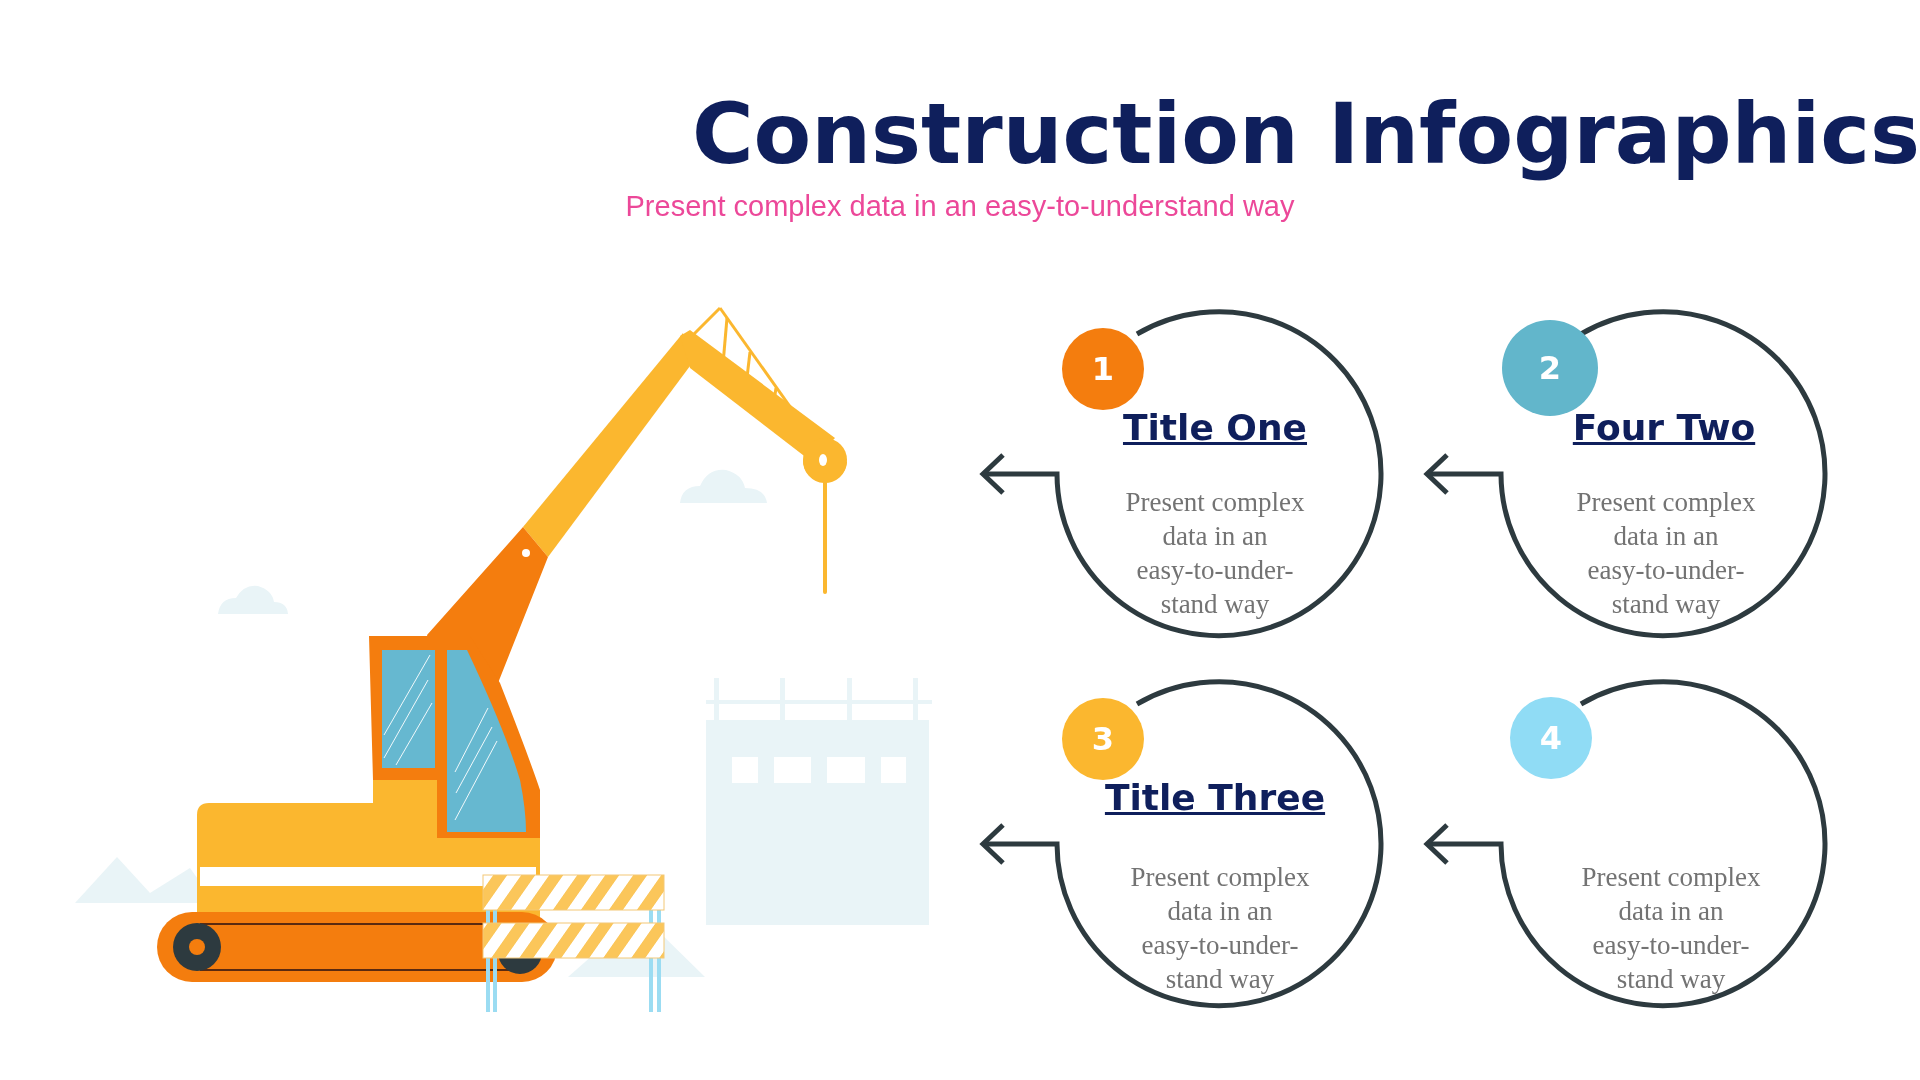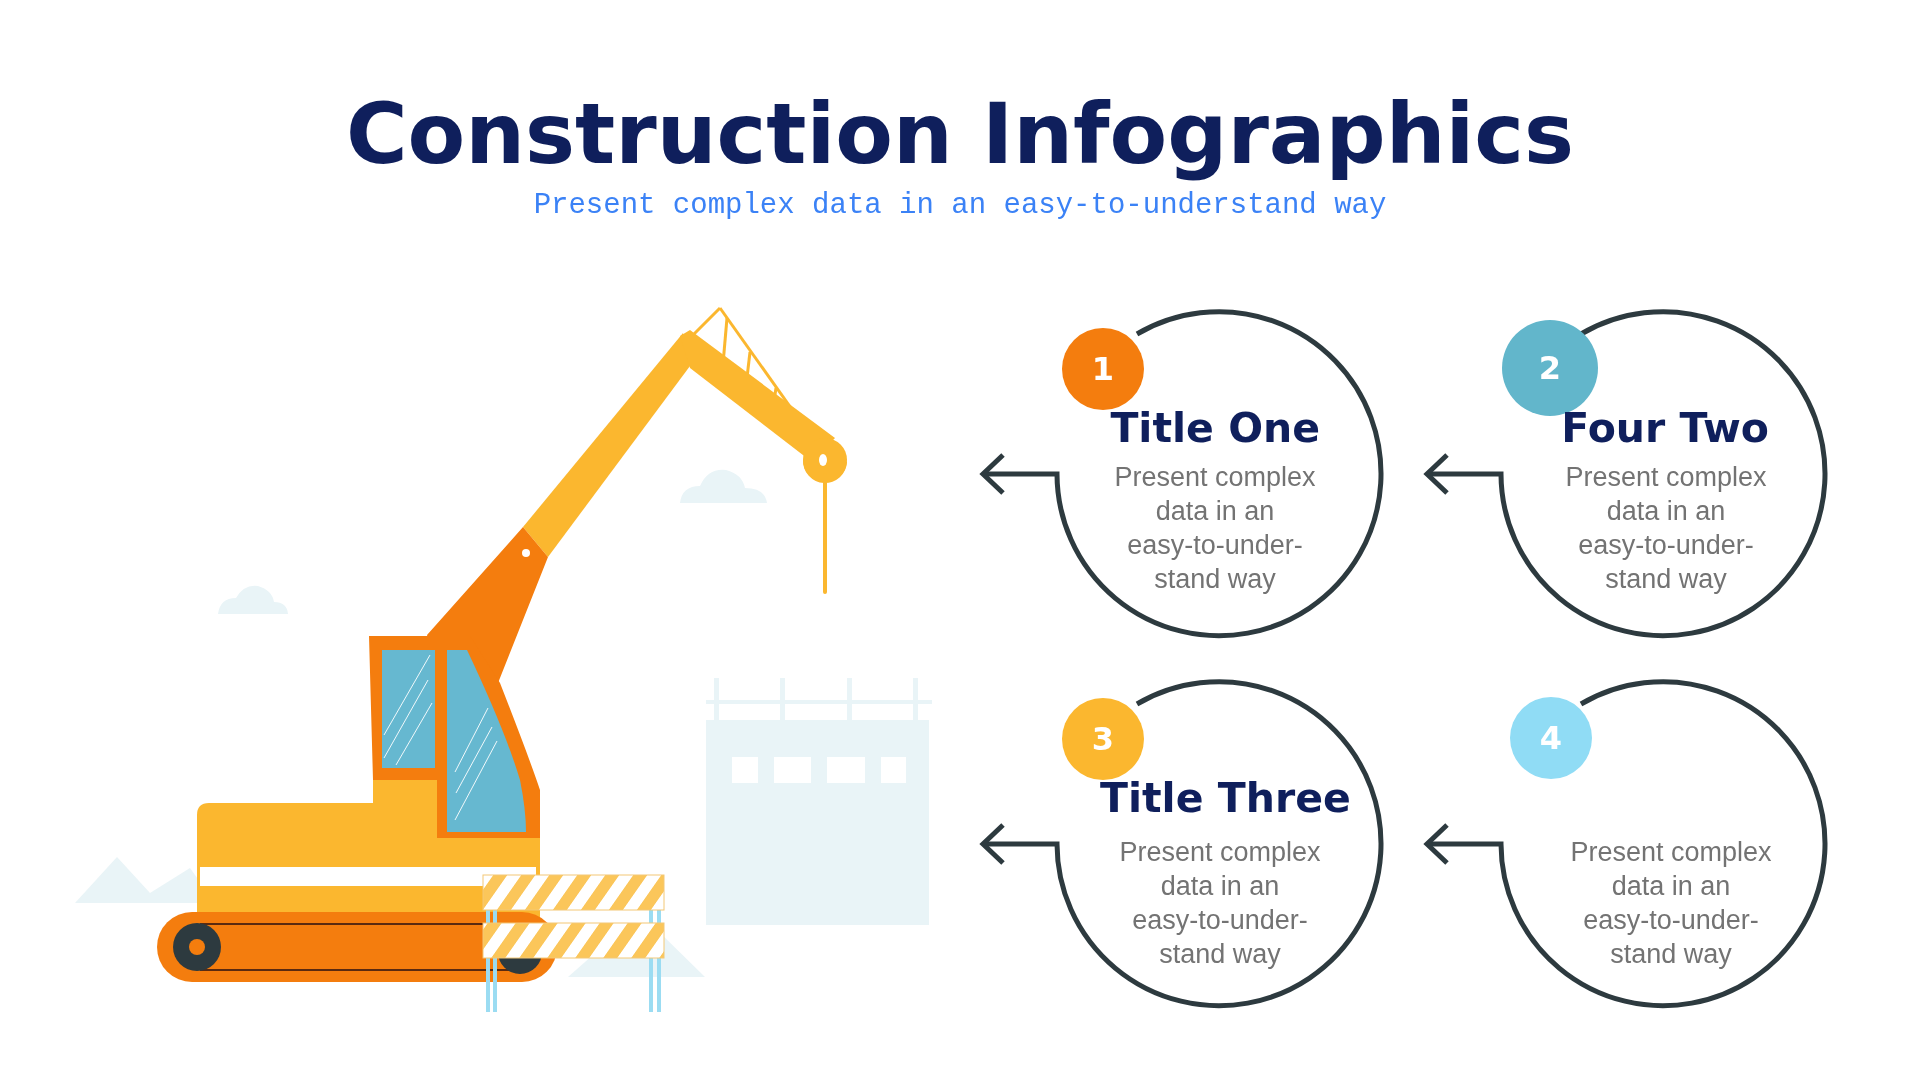--- a/index.html
+++ b/index.html
@@ -1,47 +1,48 @@
 <!DOCTYPE html>
 <html><head>
 <meta charset="utf-8">
 <style>
   html, body { margin: 0; padding: 0; }
   body {
     width: 1920px; height: 1080px; overflow: hidden; background: #ffffff;
     position: relative; font-family: "Liberation Sans", "DejaVu Sans", sans-serif;
   }
   .title {
-    position: absolute; left: 0; top: 84px; width: 1920px; text-align: center;
+    position: absolute; left: 0; top: 84px; width: 1920px; text-align: right;
     font-size: 84px; font-weight: bold; color: #0f1f5c; letter-spacing: 0px;
     font-family: "DejaVu Sans", sans-serif; line-height: 100px;
   }
   .subtitle {
     position: absolute; left: 0; top: 186px; width: 1920px; text-align: center;
-    font-size: 29px; color: #3b82f6; line-height: 40px;
-    font-family: Liberation Mono, monospace; font-weight: normal;
+    font-size: 29px; color: #ec4899; line-height: 40px;
+    font-family: Liberation Sans, sans-serif; font-weight: normal;
   }
   .illustration { position: absolute; left: 0; top: 0; width: 1920px; height: 1080px; pointer-events: none; }
   .step {
     position: absolute; width: 430px; height: 360px;
   }
   .step svg.ring { position: absolute; left: 0; top: 0; overflow: visible; }
   .badge {
     position: absolute; border-radius: 50%; color: #ffffff; font-weight: bold;
     font-size: 32px; display: flex; align-items: center; justify-content: center;
     font-family: "DejaVu Sans", sans-serif;
   }
   .step-title {
-    position: absolute; text-align: right; font-weight: bold; color: #0f1f5c;
-    font-size: 41px; line-height: 40px; white-space: nowrap;
+    position: absolute; text-align: center; font-weight: bold; color: #0f1f5c;
+    font-size: 36px; line-height: 40px; white-space: nowrap;
     font-family: "DejaVu Sans", sans-serif;
+    text-decoration: underline;
   }
   .step-desc {
     position: absolute; text-align: center; color: #737373; font-size: 27px;
-    line-height: 34px; font-family: Liberation Sans, sans-serif; white-space: nowrap;
+    line-height: 34px; font-family: Liberation Serif, serif; white-space: nowrap; margin-top: 25px;
   }
   .step-desc span { display: block; }
 </style>
 </head>
 <body>
 
 <div class="title">Construction Infographics</div>
 <div class="subtitle">Present complex data in an easy-to-understand way</div>
 
 <svg class="illustration" width="1920" height="1080" viewBox="0 0 1920 1080">

